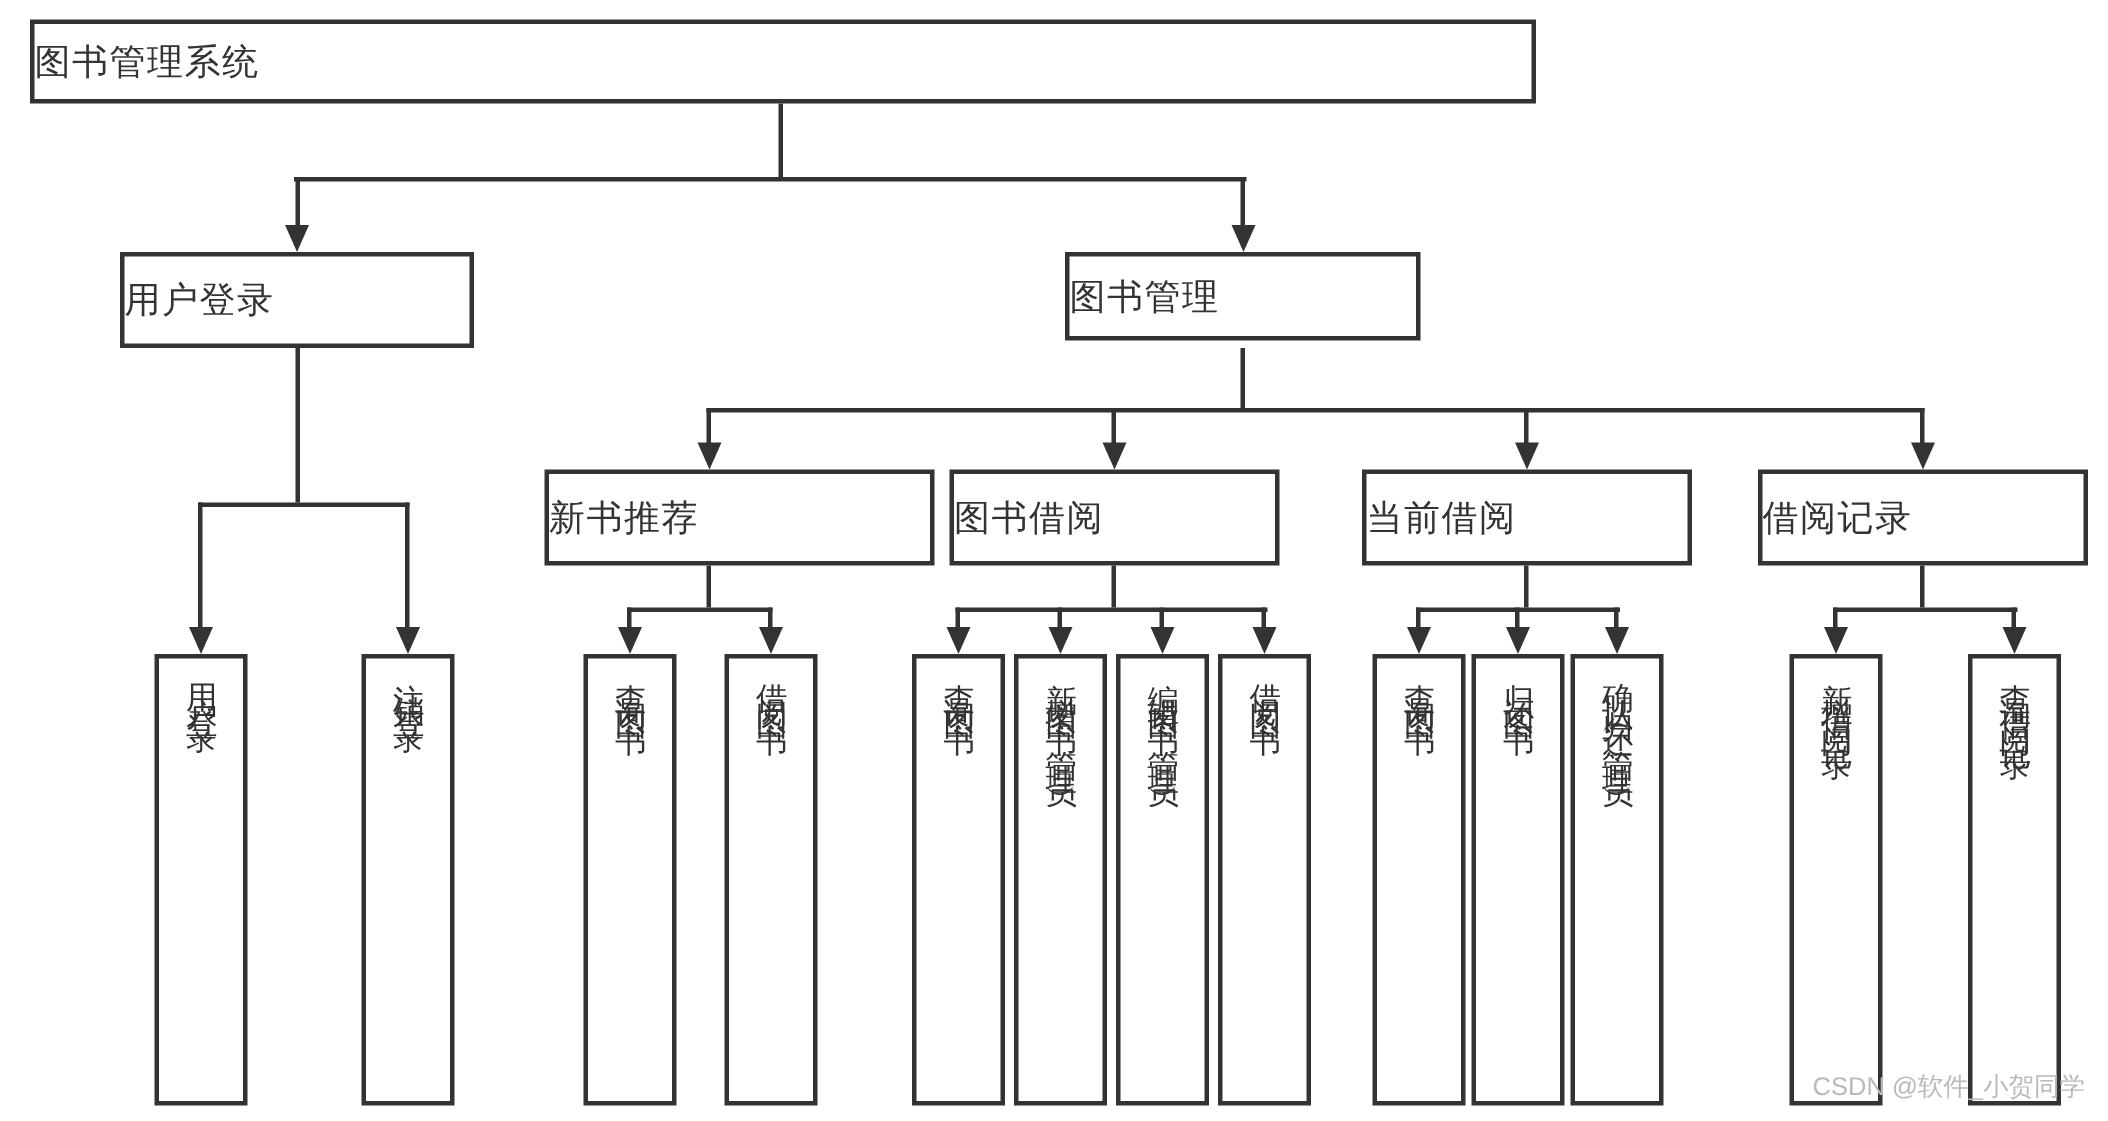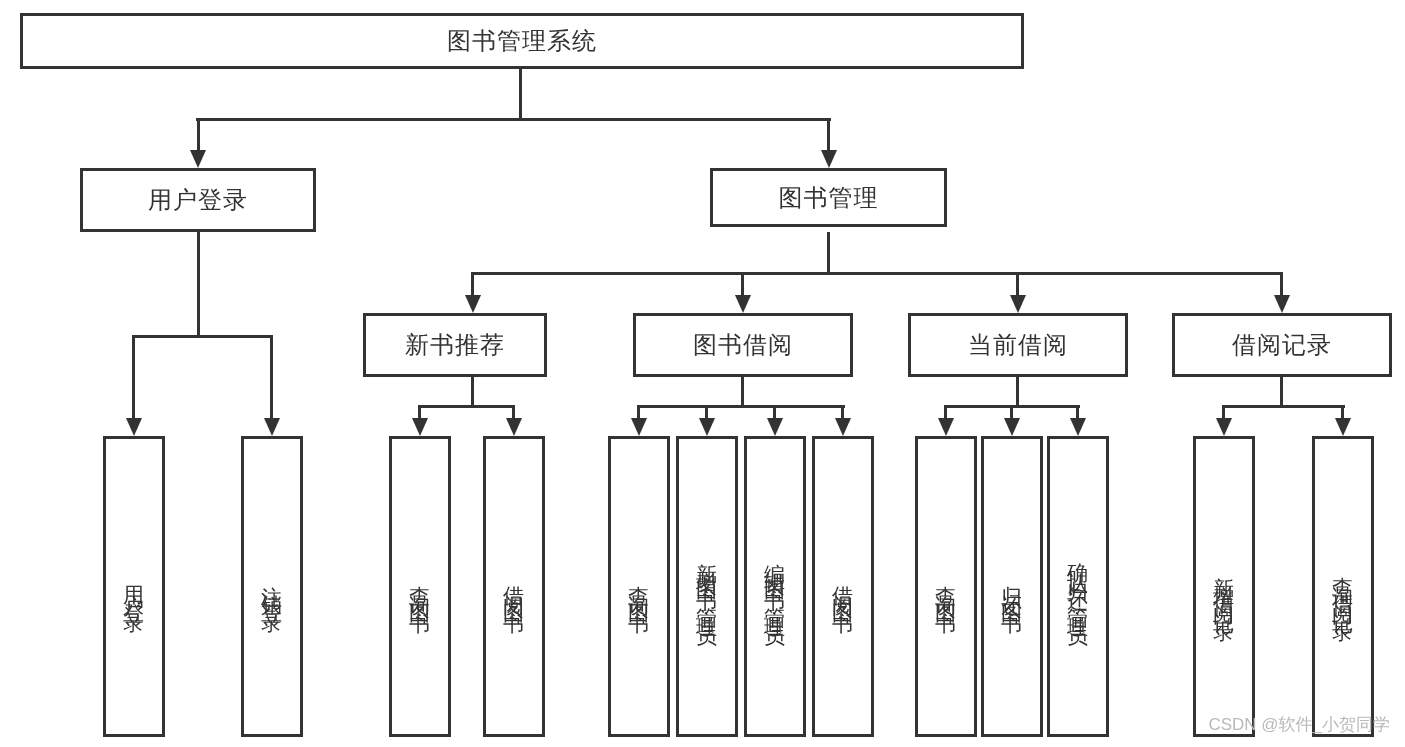--- a/index.html
+++ b/index.html
@@ -12,21 +12,20 @@
     font-family: "Liberation Sans", "DejaVu Sans", sans-serif;
     overflow: hidden;
   }
   .box {
     position: absolute;
     box-sizing: border-box;
     border: 3px solid var(--line, #333);
     background: #ffffff;
     display: flex;
     align-items: center;
-    justify-content: center;
     color: var(--text, #333);
   }
   .lvl { font-size: 24px; letter-spacing: 1px; }
   .leaf {
     writing-mode: vertical-rl;
     text-orientation: mixed;
     font-size: 21px;
     letter-spacing: 9px;
     line-height: 1;
   }
@@ -83,21 +82,21 @@
   <div class="hl" style="left:471px;top:272px;width:812px"></div>
   <div class="vl" style="left:471px;top:272px;height:25px"></div>
   <div class="ah" style="left:465px;top:295px"></div>
   <div class="vl" style="left:741px;top:272px;height:25px"></div>
   <div class="ah" style="left:735px;top:295px"></div>
   <div class="vl" style="left:1016px;top:272px;height:25px"></div>
   <div class="ah" style="left:1010px;top:295px"></div>
   <div class="vl" style="left:1280px;top:272px;height:25px"></div>
   <div class="ah" style="left:1274px;top:295px"></div>
 
-  <div class="box lvl" style="left:363px;top:313px;width:184px;height:64px">
+  <div class="box lvl" style="left:363px;top:313px;width:260px;height:64px">
     <span>新书推荐</span>
   </div>
   <div class="box lvl" style="left:633px;top:313px;width:220px;height:64px">
     <span>图书借阅</span>
   </div>
   <div class="box lvl" style="left:908px;top:313px;width:220px;height:64px">
     <span>当前借阅</span>
   </div>
   <div class="box lvl" style="left:1172px;top:313px;width:220px;height:64px">
     <span>借阅记录</span>

